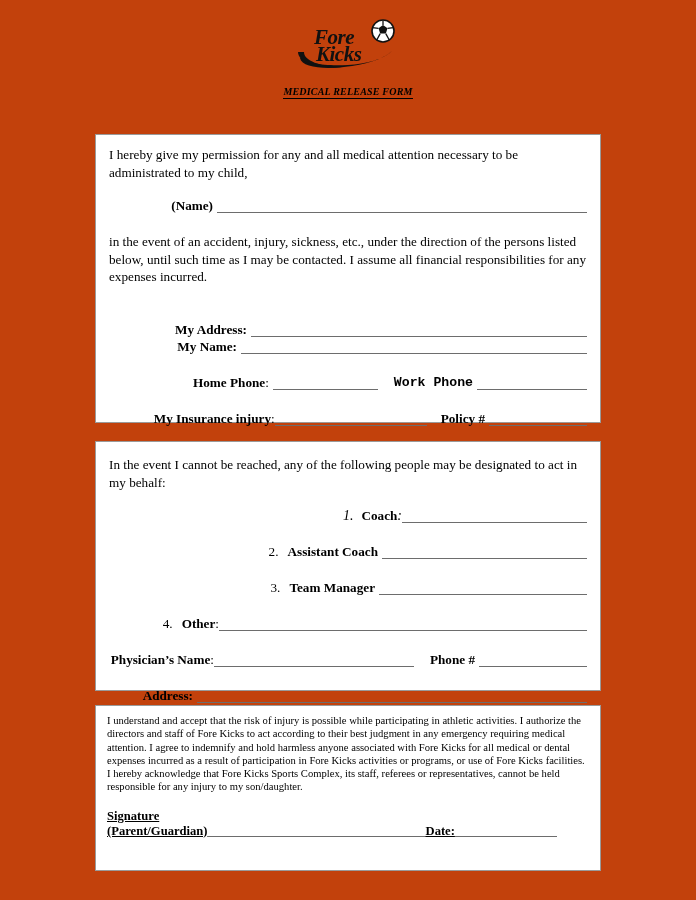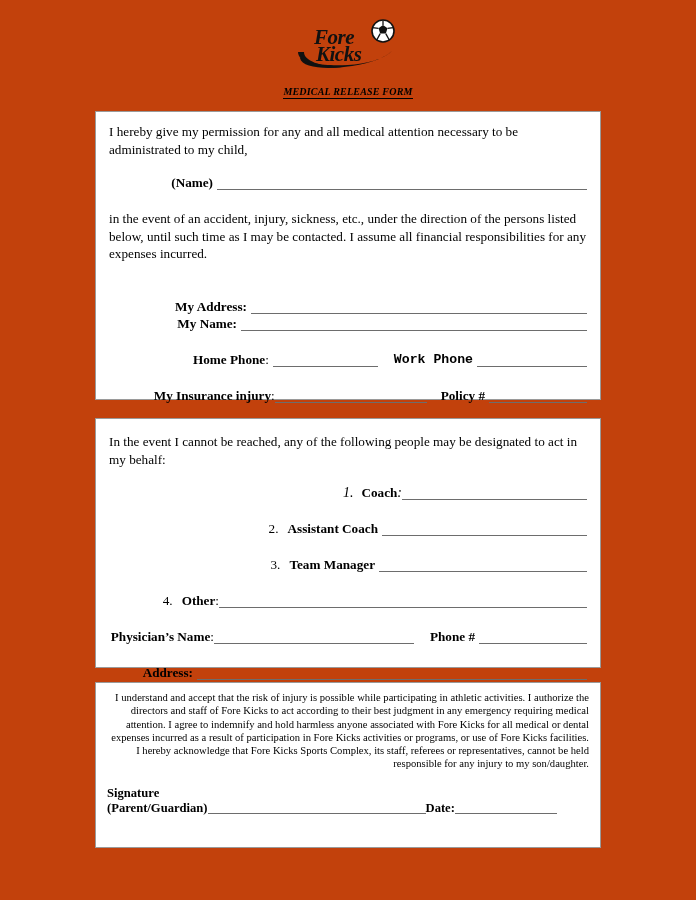--- a/index.html
+++ b/index.html
@@ -50,20 +50,21 @@
   }
 
   
   .box {
     position: absolute;
     left: 95px;
     width: 506px;
     box-sizing: border-box;
     border: 1px solid #9a9a9a;
     background: #ffffff;
+    margin-top: 23px;
   }
   #box-consent { top: 111px; height: 289px; }
   #box-contacts { top: 418px; height: 250px; }
   #box-waiver { top: 682px; height: 166px; }
 
   .box-inner {
     padding: 11px 13px 0 13px;
   }
 
   
@@ -106,27 +107,28 @@
   .fill-sp { margin-left: 4px; }
 
   
   .row-space { margin-top: 19px; }
 
   
   .waiver-text {
     font-size: 10.6px;
     line-height: 13.3px;
     margin: 0;
-    text-align: right;
+    text-align: left;
   }
   .sig-block {
     margin-top: 15px;
     font-size: 12.6px;
     line-height: 15px;
     font-weight: bold;
+    text-decoration: underline;
   }
   .sig-line-row {
     display: flex;
     align-items: center;
     white-space: nowrap;
   }
 </style>
 </head>
 <body>
 

